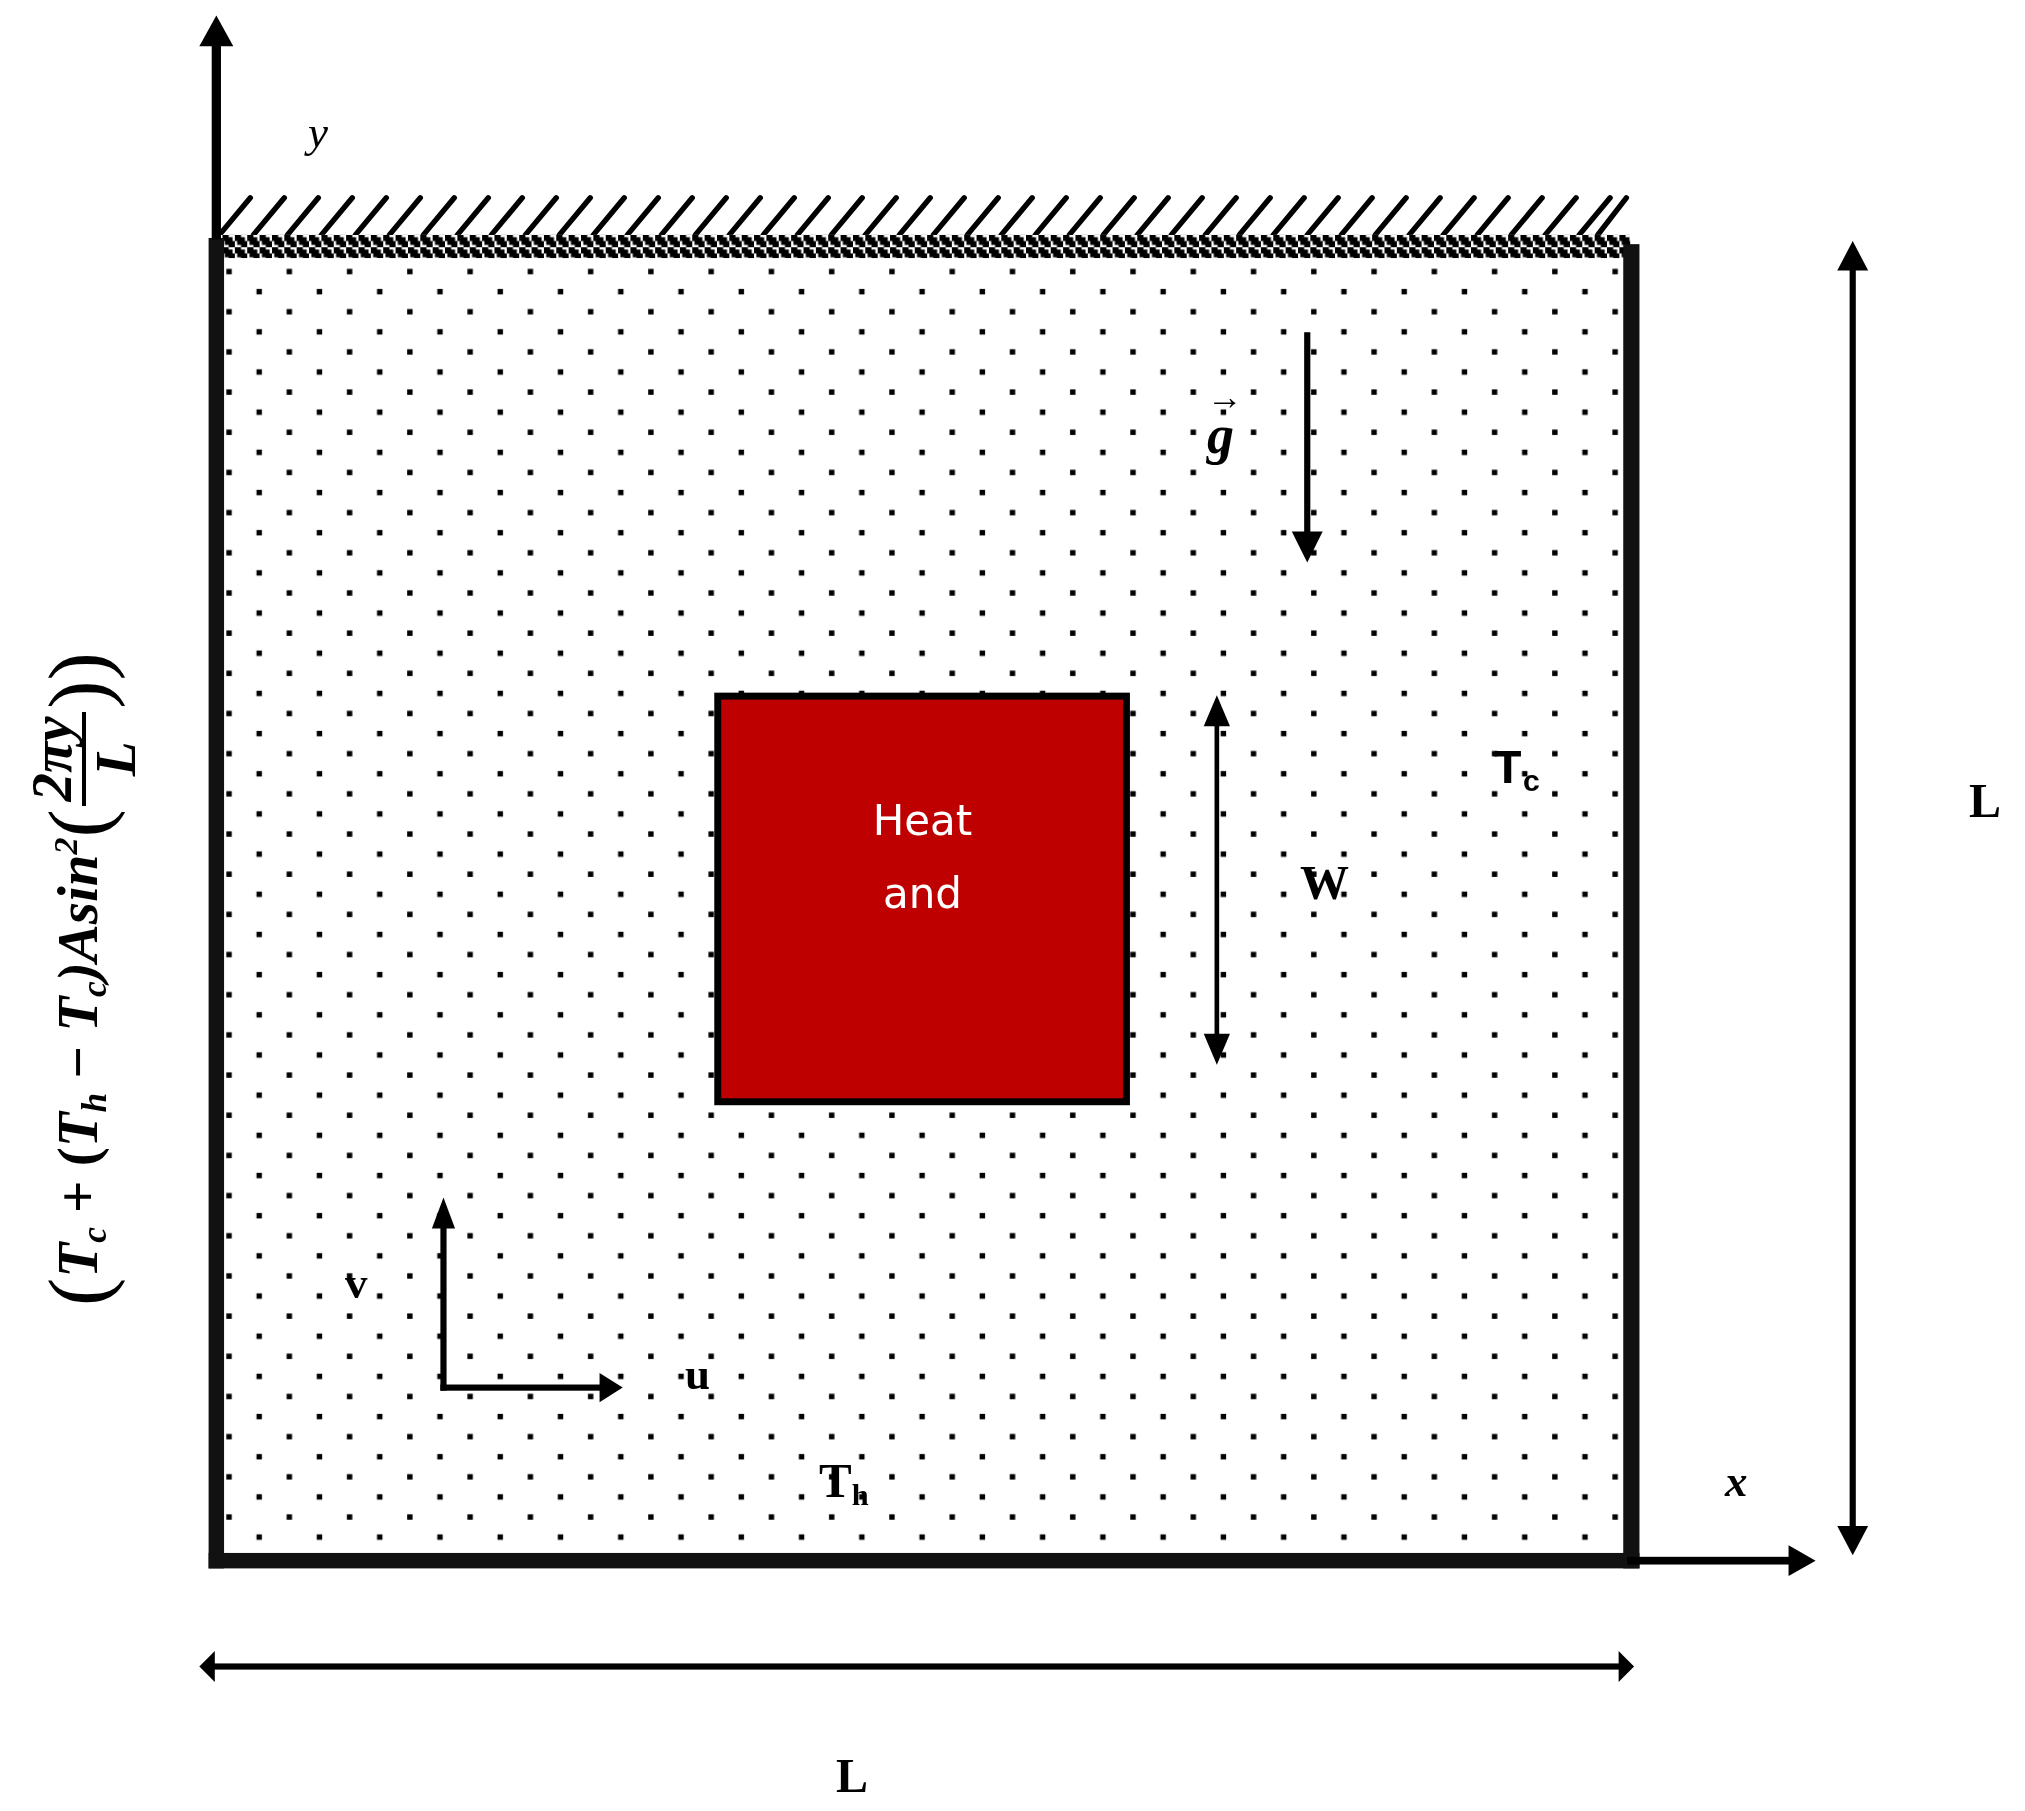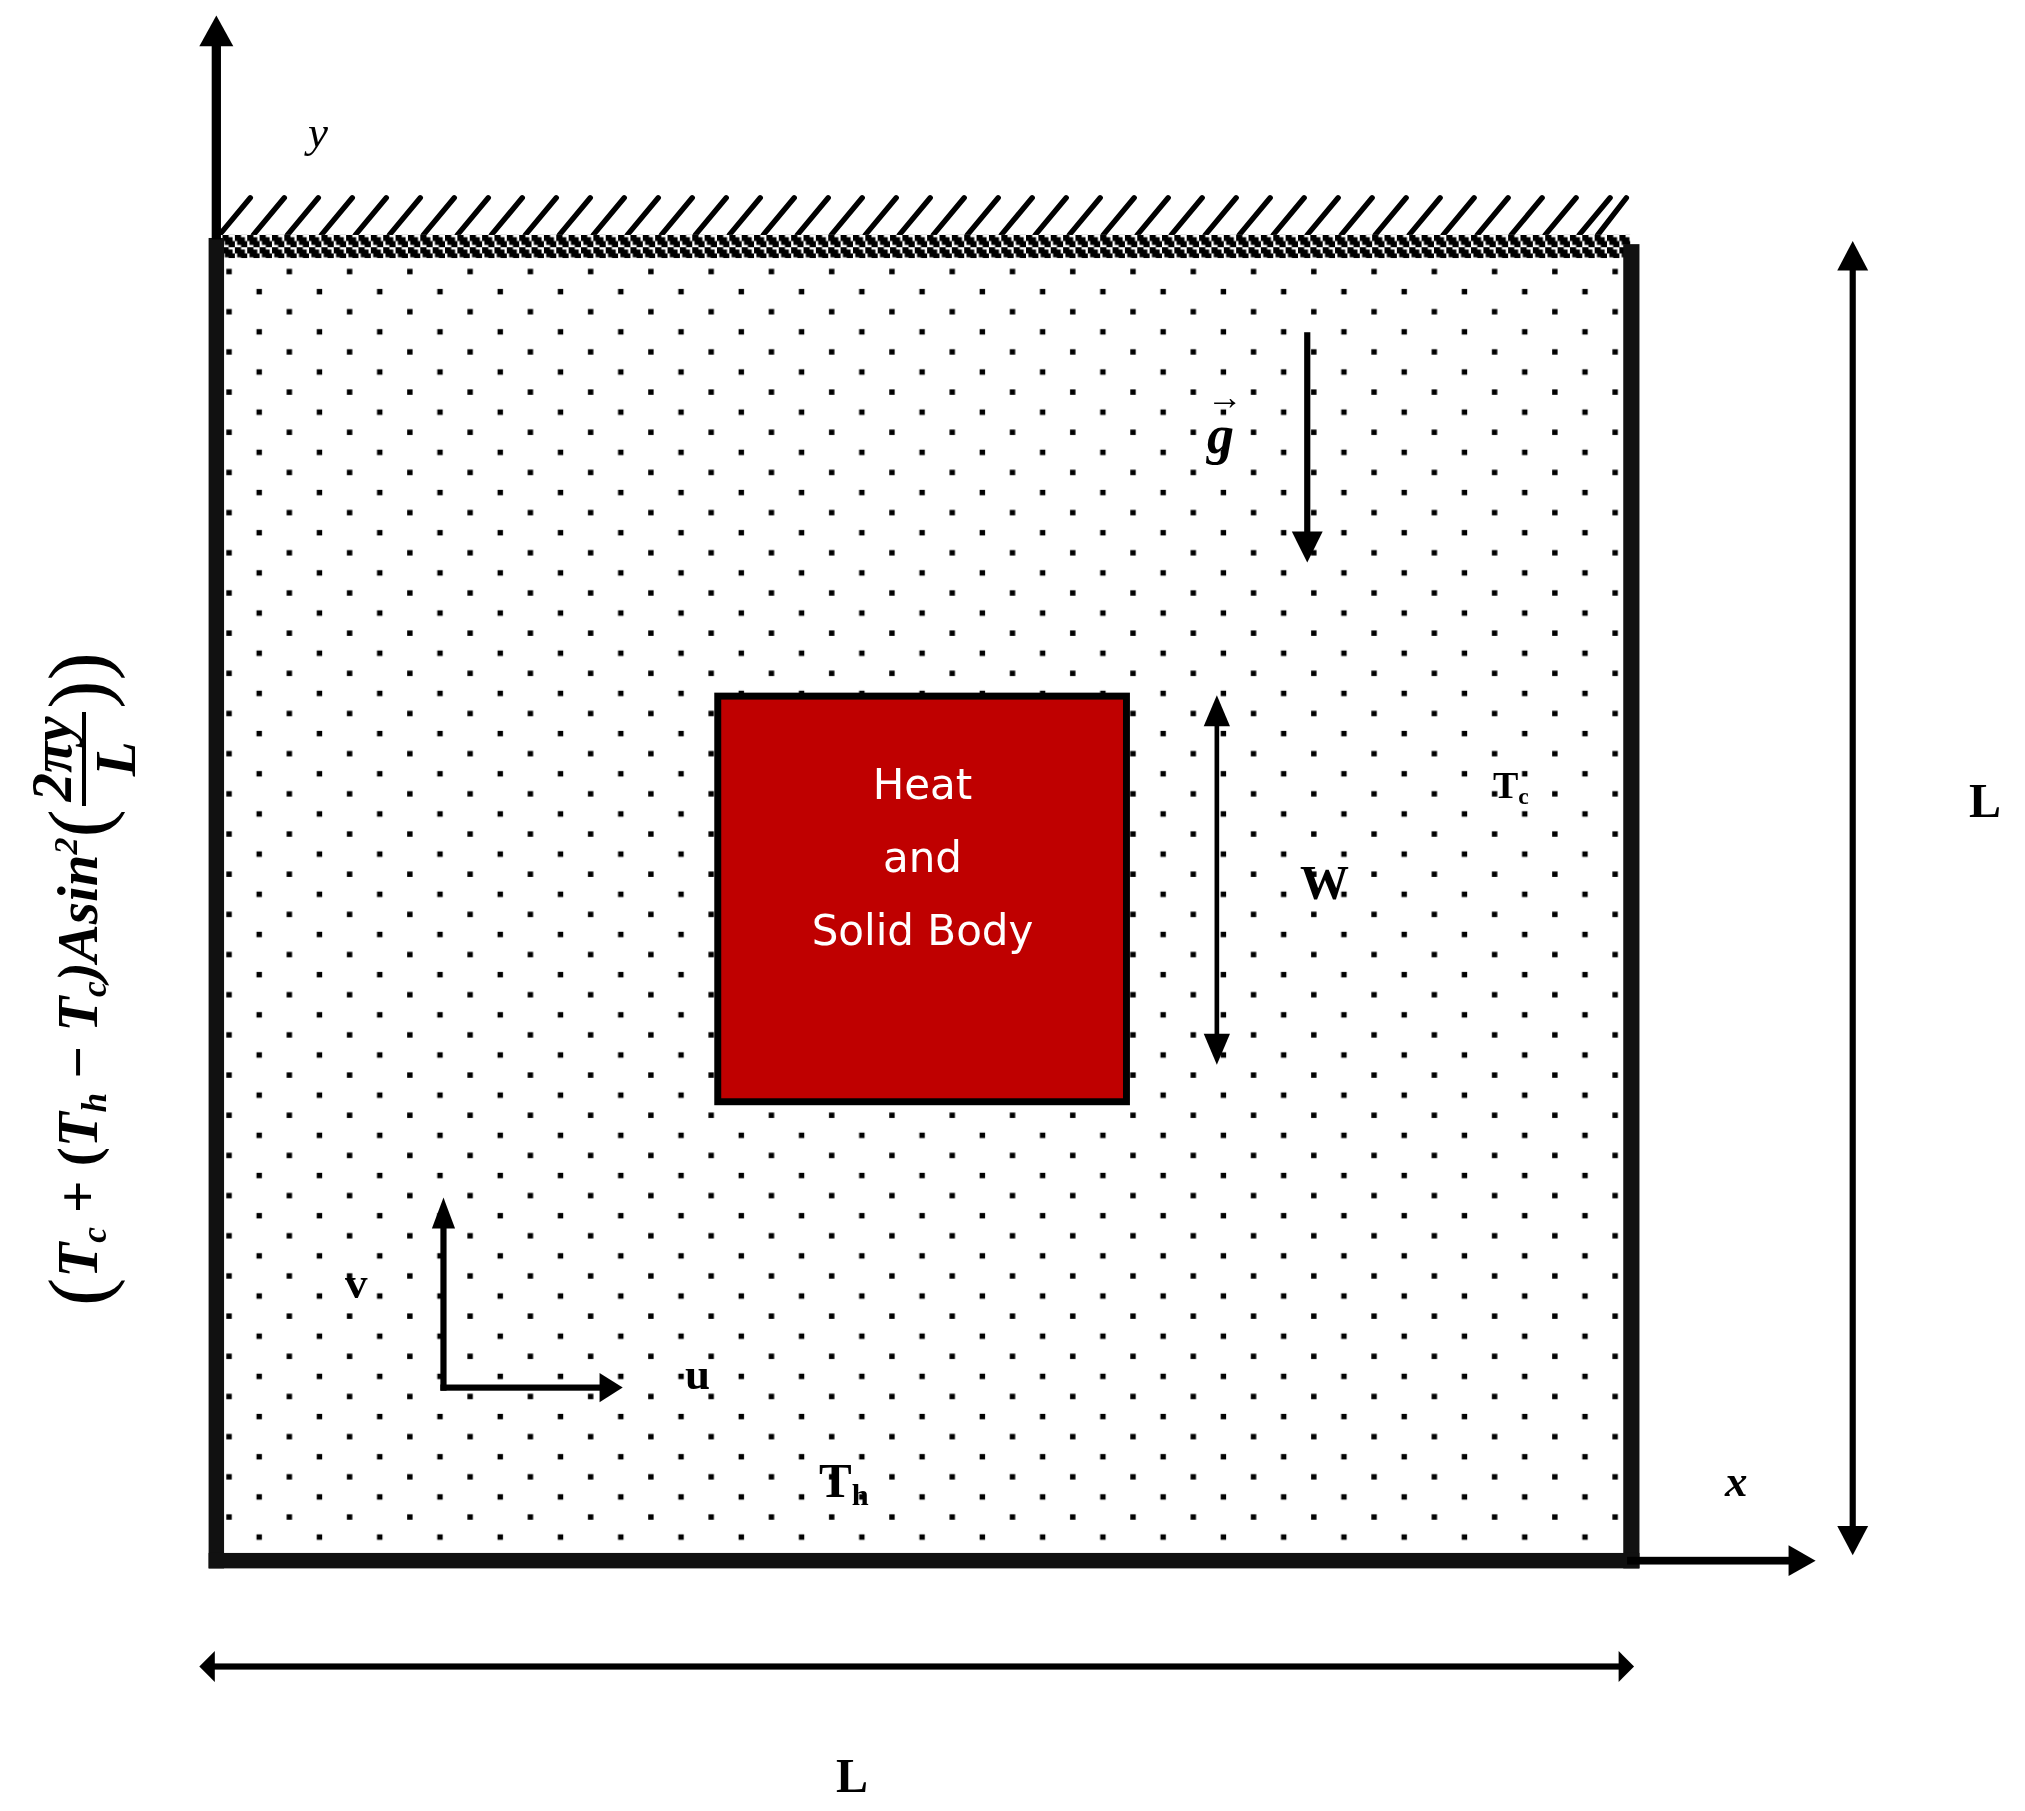--- a/index.html
+++ b/index.html
@@ -138,26 +138,25 @@
 <div class="lbl ital bold" style="left:1725px; top:1459px; font-size:45px;">x</div>
 
 <div class="lbl bold ital" style="left:1207px; top:408px; font-size:54px;">
   <span style="position:absolute; left:0; top:-29px; font-size:36px; font-style:normal; font-weight:normal;">→</span>
   <span>g</span>
 </div>
 
 <div class="solid-text">
   <div>Heat</div>
   <div>and</div>
-  <div>Solid Body</div>
 </div>
 
 <div class="lbl bold" style="left:1300px; top:858px; font-size:49px;">W</div>
 
-<div class="lbl bold" style="left:1493px; top:766px; font-size:38px;"><span>T</span><span class="sub">c</span></div>
+<div class="lbl bold" style="left:1493px; top:746px; font-size:49px;font-family:Liberation Mono, monospace;"><span>T</span><span class="sub">c</span></div>
 
 <div class="lbl bold" style="left:819px; top:1456px; font-size:49px;"><span>T</span><span class="sub">h</span></div>
 
 <div class="lbl bold" style="left:345px; top:1261px; font-size:45px;">v</div>
 <div class="lbl bold" style="left:685px; top:1352px; font-size:45px;">u</div>
 
 <div class="lbl bold" style="left:1969px; top:777px; font-size:48px;">L</div>
 <div class="lbl bold" style="left:836px; top:1752px; font-size:48px;">L</div>
 
 <div class="formula">

